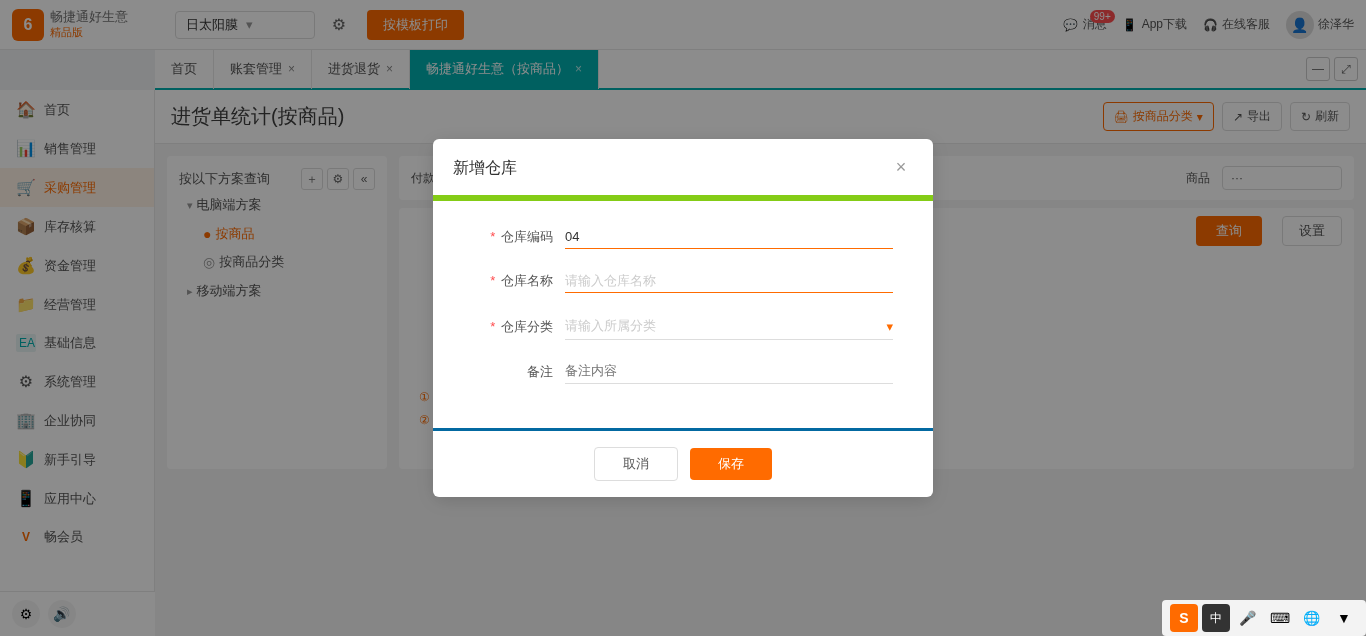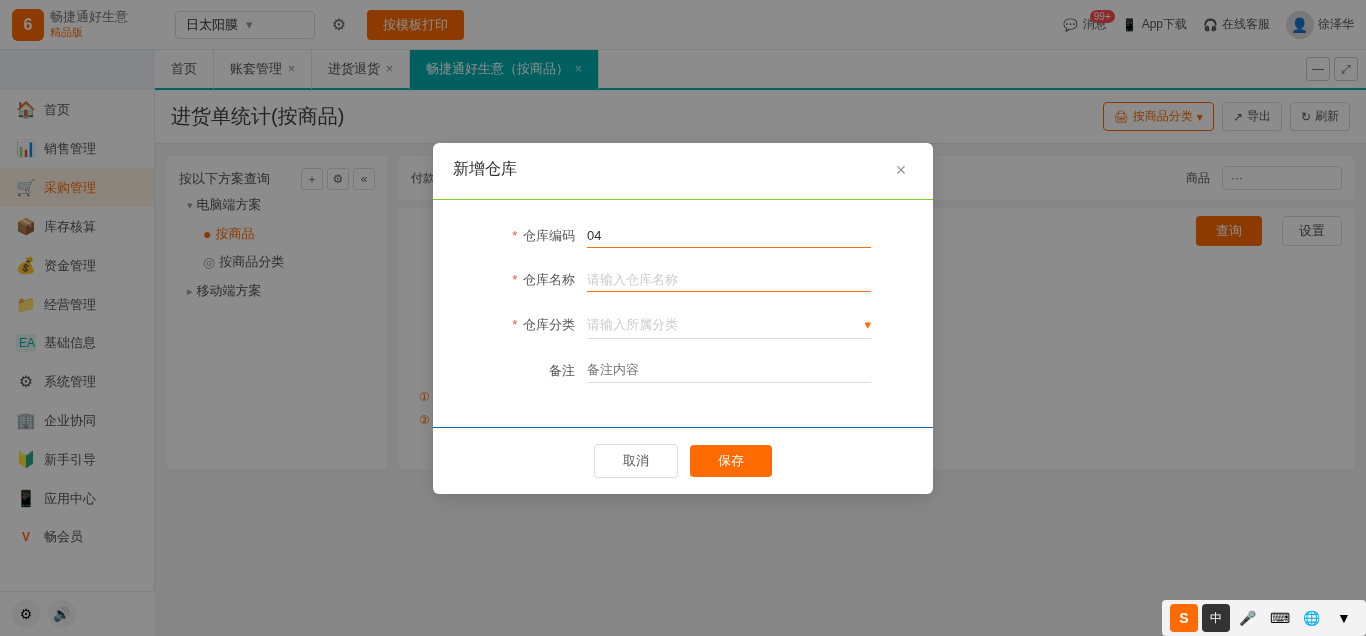--- a/index.html
+++ b/index.html
@@ -211,30 +211,30 @@
       display: flex; align-items: center; justify-content: center;
     }
 
     
     .modal {
       background: #fff; border-radius: 6px;
       width: 500px; box-shadow: 0 4px 20px rgba(0,0,0,0.15);
       overflow: hidden;
     }
     .modal-header {
-      padding: 16px 20px; border-bottom: 1px solid #84cc16;
-      display: flex; align-items: flex-start; justify-content: space-between;
+      padding: 16px 20px; border-bottom: 6px solid #84cc16;
+      display: flex; align-items: flex-end; justify-content: space-between;
     }
     .modal-title { font-size: 16px; color: #333; font-weight: 500; }
     .modal-close {
       width: 24px; height: 24px; border: none; background: none;
       cursor: pointer; font-size: 18px; color: #999; display: flex;
       align-items: center; justify-content: center;
     }
-    .modal-body { padding: 24px 62px; }
+    .modal-body { padding: 24px 40px; }
     .form-row {
       display: flex; align-items: center; margin-bottom: 20px; gap: 12px;
     }
     .form-label {
       width: 80px; text-align: right; font-size: 13px; color: #555;
       flex-shrink: 0;
     }
     .required { color: #ff4d4f; margin-right: 2px; }
     .form-input {
       flex: 1; border: none; border-bottom: 1px solid #ff6b00;
@@ -248,21 +248,21 @@
       background: transparent; display: flex; align-items: center;
       justify-content: space-between; cursor: pointer;
     }
     .form-input-note {
       flex: 1; border: none; border-bottom: 1px solid #ddd;
       padding: 4px 0; font-size: 13px; color: #ccc; outline: none;
       background: transparent;
       font-family: Liberation Mono, monospace;
     }
     .modal-footer {
-      padding: 16px 32px; border-top: 1px solid #0369a1;
+      padding: 16px 32px; border-top: 3px solid #0369a1;
       display: flex; align-items: center; justify-content: center; gap: 12px;
     }
     .btn-cancel {
       border: 1px solid #ddd; background: #fff; color: #555;
       border-radius: 4px; padding: 7px 28px; cursor: pointer; font-size: 13px;
     }
     .btn-save {
       background: #ff6b00; color: #fff; border: none;
       border-radius: 4px; padding: 7px 28px; cursor: pointer; font-size: 13px;
     }

